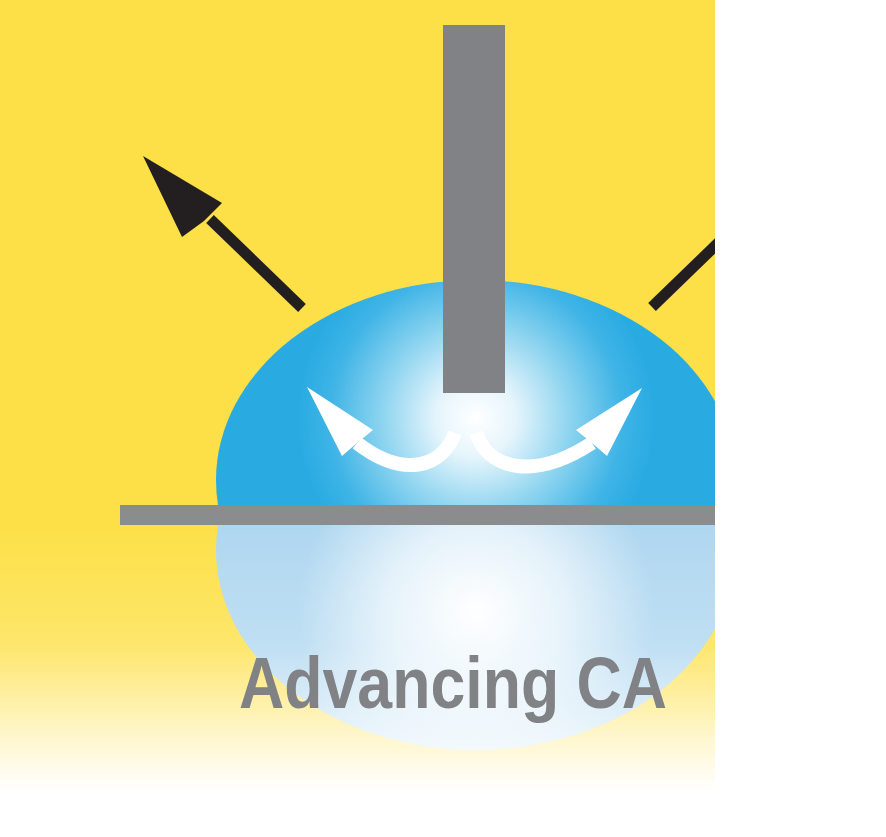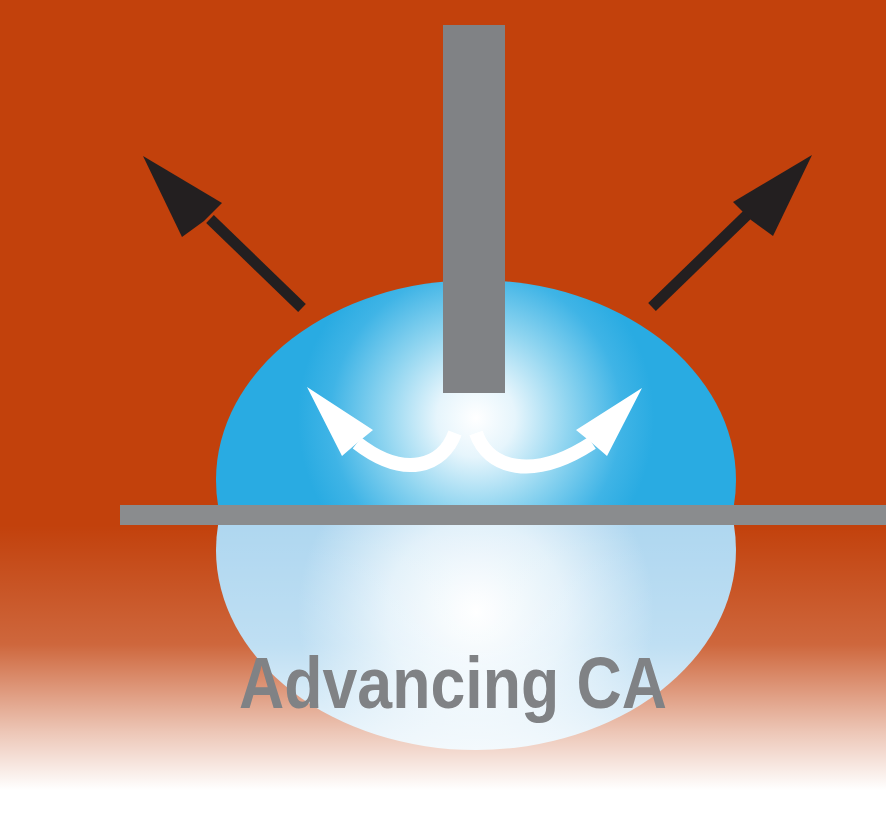--- a/index.html
+++ b/index.html
@@ -3,23 +3,23 @@
 <meta charset="utf-8">
 <style>
   html, body {
     margin: 0;
     padding: 0;
     background: #FFFFFF;
     font-family: "Liberation Sans", sans-serif;
   }
   .stage {
     position: relative;
-    width: 886px;
+    width: 715px;
     height: 837px;
-    background: #c2410c;
+    background: #fde047;
     overflow: hidden;
   }
   .stage svg { display: block; }
   .caption-text {
     font-family: "Liberation Sans", sans-serif;
     font-weight: bold;
   }
 </style>
 </head>
 <body>

